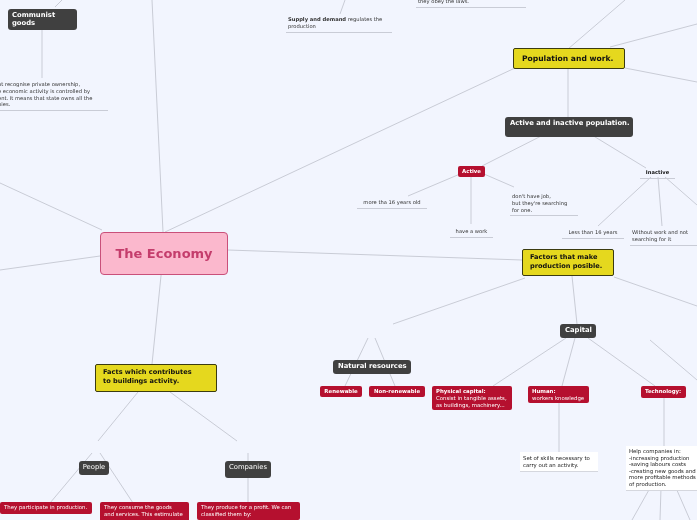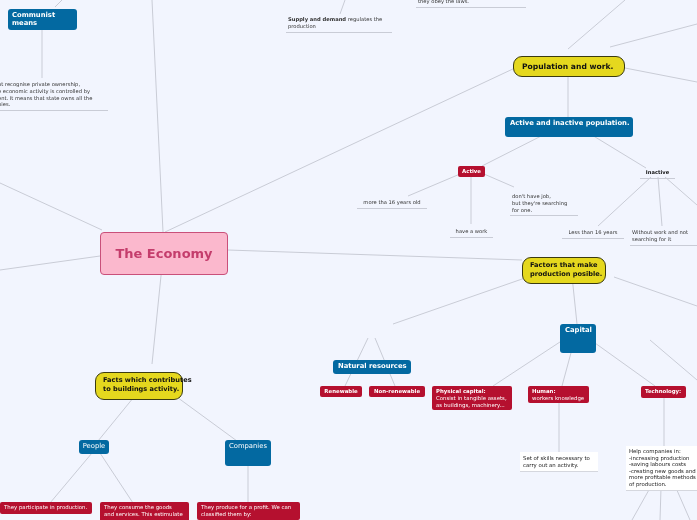--- a/index.html
+++ b/index.html
@@ -10,30 +10,29 @@
     }
     #links { position:absolute; left:0; top:0; width:697px; height:520px; }
     #links line { stroke:#c9ccd6; stroke-width:1; }
     .node { position:absolute; box-sizing:border-box; white-space:nowrap; }
     .central {
       background:#fbb8cd; border:1.5px solid #c9507a; border-radius:4px;
       color:#c43d6c; font-weight:bold; font-size:13px;
       display:flex; align-items:center; justify-content:center;
     }
     .yellow {
-      background:#e5d81e; border:1px solid #3b3b10; border-radius:9px;
+      background:#e5d81e; border:1px solid #3b3b10; border-radius:2px;
       color:#111; font-weight:bold; font-size:6.6px; line-height:8.5px;
       padding:3px 7px;
-      margin-top:8px;
     }
     .black {
-      background:#0369a1; border-radius:3px; color:#fff;
+      background:#404040; border-radius:3px; color:#fff;
       font-weight:bold; font-size:6.8px; line-height:9px; padding:2px 5px;
     }
-    .black.plain { font-weight:normal; }
+    .black.plain { font-weight:normal;margin-top:21px; }
     .red {
       background:#b5102f; border-radius:2px; color:#fff;
       font-size:5.4px; line-height:7px; padding:2px 4px;
     }
     .red b { font-weight:bold; }
     .txt {
       color:#333; font-size:5.2px; line-height:6.8px;
       border-bottom:1px solid #c9ccd6; padding:1px 2px 2px 2px;
     }
     .txt.bold { font-weight:bold; }
@@ -93,21 +92,21 @@
   <line x1="100" y1="453" x2="133" y2="503"></line>
   <line x1="248" y1="453" x2="248" y2="503"></line>
 </svg>
 
 <div class="node central" style="left:100px; top:232px; width:128px; height:43px;">
   <span>The Economy</span>
 </div>
 
 <div class="node black" style="left:8px; top:9px; width:69px; height:21px; font-size:6.8px; line-height:8px; padding:2px 4px;">
   <span class="bl">Communist</span>
-  <span class="bl">means</span>
+  <span class="bl">goods</span>
 </div>
 <div class="node txt" style="left:-2px; top:80px; width:110px; padding-left:0;">
   <span class="bl">ot recognise private ownership,</span>
   <span class="bl">e economic activity is controlled by</span>
   <span class="bl">ent. It means that state owns all the</span>
   <span class="bl">nies.</span>
 </div>
 
 <div class="node txt" style="left:286px; top:15px; width:106px;">
   <span class="bl"><b>Supply and demand</b><span> regulates the</span></span>
@@ -141,34 +140,34 @@
   <span>Inactive</span>
 </div>
 <div class="node txt" style="left:562px; top:228px; width:62px; text-align:center;">
   <span>Less than 16 years</span>
 </div>
 <div class="node txt" style="left:630px; top:228px; width:70px;">
   <span class="bl">Without work and not</span>
   <span class="bl">searching for it</span>
 </div>
 
-<div class="node yellow" style="left:522px; top:249px; width:84px; height:27px;">
+<div class="node yellow" style="left:522px; top:249px; width:92px; height:27px;">
   <span class="bl">Factors that make</span>
   <span class="bl">production posible.</span>
 </div>
 <div class="node black" style="left:333px; top:324px; width:78px; height:14px;margin-top:36px;">
   <span>Natural resources</span>
 </div>
 <div class="node red" style="left:320px; top:386px; width:42px; height:11px; font-weight:bold; text-align:center;">
   <span>Renewable</span>
 </div>
 <div class="node red" style="left:369px; top:386px; width:56px; height:11px; font-weight:bold; text-align:center;">
   <span>Non-renewable</span>
 </div>
-<div class="node black" style="left:560px; top:324px; width:36px; height:29px; text-align:center;">
+<div class="node black" style="left:560px; top:324px; width:36px; height:14px; text-align:center;">
   <span>Capital</span>
 </div>
 <div class="node red" style="left:432px; top:386px; width:80px; height:24px;">
   <b class="bl">Physical capital:</b>
   <span class="bl">Consist in tangible assets,</span>
   <span class="bl">as buildings, machinery...</span>
 </div>
 <div class="node red" style="left:528px; top:386px; width:61px; height:17px;">
   <b class="bl">Human:</b>
   <span class="bl">workers knowledge</span>
@@ -182,28 +181,28 @@
 </div>
 <div class="node boxtxt" style="left:626px; top:446px; width:74px; padding:2px 3px;">
   <span class="bl">Help companies in:</span>
   <span class="bl">-increasing production</span>
   <span class="bl">-saving labours costs</span>
   <span class="bl">-creating new goods and</span>
   <span class="bl">more profitable methods</span>
   <span class="bl">of production.</span>
 </div>
 
-<div class="node yellow" style="left:95px; top:364px; width:88px; height:28px;">
+<div class="node yellow" style="left:95px; top:364px; width:122px; height:28px;">
   <span class="bl">Facts which contributes</span>
   <span class="bl">to buildings activity.</span>
 </div>
 <div class="node black plain" style="left:79px; top:440px; width:30px; height:14px; text-align:center; padding:2px 0;">
   <span>People</span>
 </div>
-<div class="node black plain" style="left:225px; top:440px; width:46px; height:26px; text-align:center; padding:2px 0;">
+<div class="node black plain" style="left:225px; top:440px; width:46px; height:17px; text-align:center; padding:2px 0;">
   <span>Companies</span>
 </div>
 <div class="node red" style="left:0px; top:502px; width:92px; height:12px;">
   <span>They participate in production.</span>
 </div>
 <div class="node red" style="left:100px; top:502px; width:89px; height:22px;">
   <span class="bl">They consume the goods</span>
   <span class="bl">and services. This estimulate</span>
 </div>
 <div class="node red" style="left:197px; top:502px; width:103px; height:18px;">

